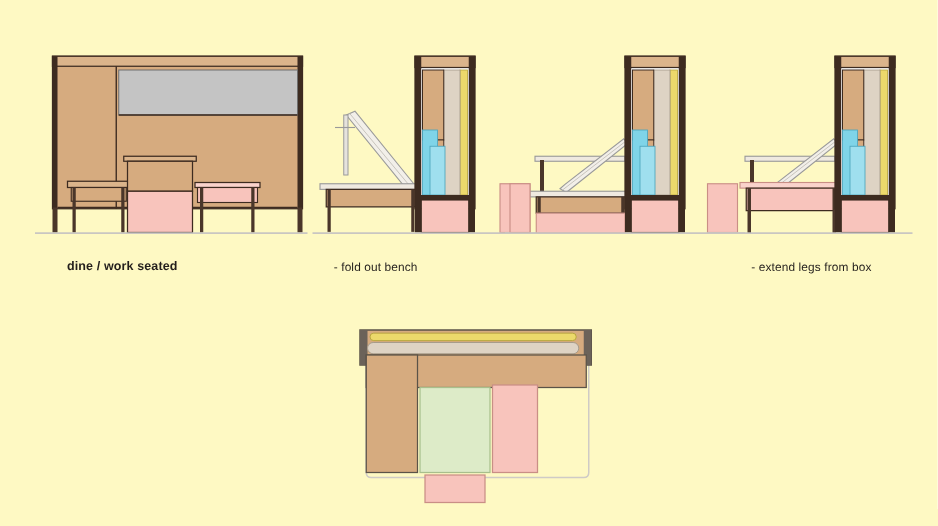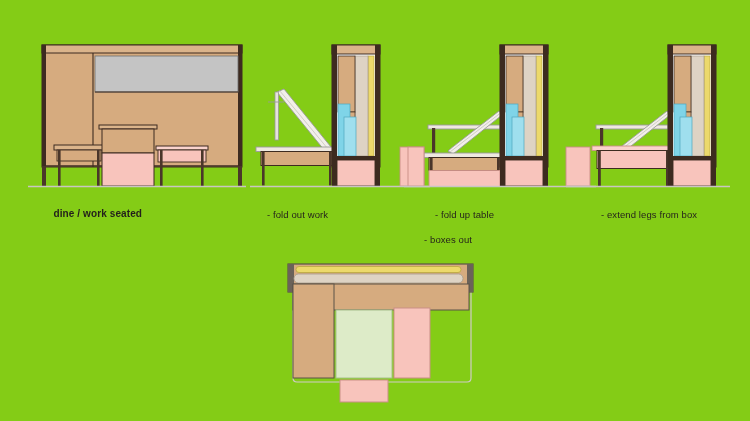--- a/index.html
+++ b/index.html
@@ -1,17 +1,17 @@
 <!DOCTYPE html>
 <html><head>
 <meta charset="utf-8">
 <style>
   html,body{margin:0;padding:0;background:#ffffff;}
   body{width:750px;height:421px;overflow:hidden;font-family:"Liberation Sans",sans-serif;}
-  #stage{position:relative;width:750px;height:421px;background:#84cc16;}
+  #stage{position:relative;width:750px;height:421px;background:#fef9c3;}
   svg.diagram{position:absolute;left:0;top:0;width:750px;height:421px;display:block;}
   .cap{position:absolute;font-family:"Liberation Sans",sans-serif;font-size:9.5px;color:#231f1c;white-space:pre;letter-spacing:.1px;}
   .cap.bold{font-weight:700;font-size:10px;}
   .cap .l2{display:block;margin-top:3px;}
 </style>
 </head>
 <body>
 
 <div id="stage">
 
@@ -188,25 +188,21 @@
       <rect x="340" y="380" width="48" height="22" fill="#f8c4bc" stroke="#c98f86" stroke-width="1"></rect>
     </g>
 
   </svg>
 
   <div class="cap bold" style="left:42px;top:197px;">
     <span>dine / work seated</span>
   </div>
 
   <div class="cap" style="left:256px;top:198px;">
-    <span>- fold out work</span>
+    <span>- fold out bench</span>
   </div>
 
-  <div class="cap" style="left:424px;top:198px;">
-    <span>- fold up table</span>
-    <span class="l2">- boxes out</span>
-  </div>
 
   <div class="cap" style="left:590px;top:198px;">
     <span>- extend legs from box</span>
   </div>
 
 </div>
 
 </body></html>

